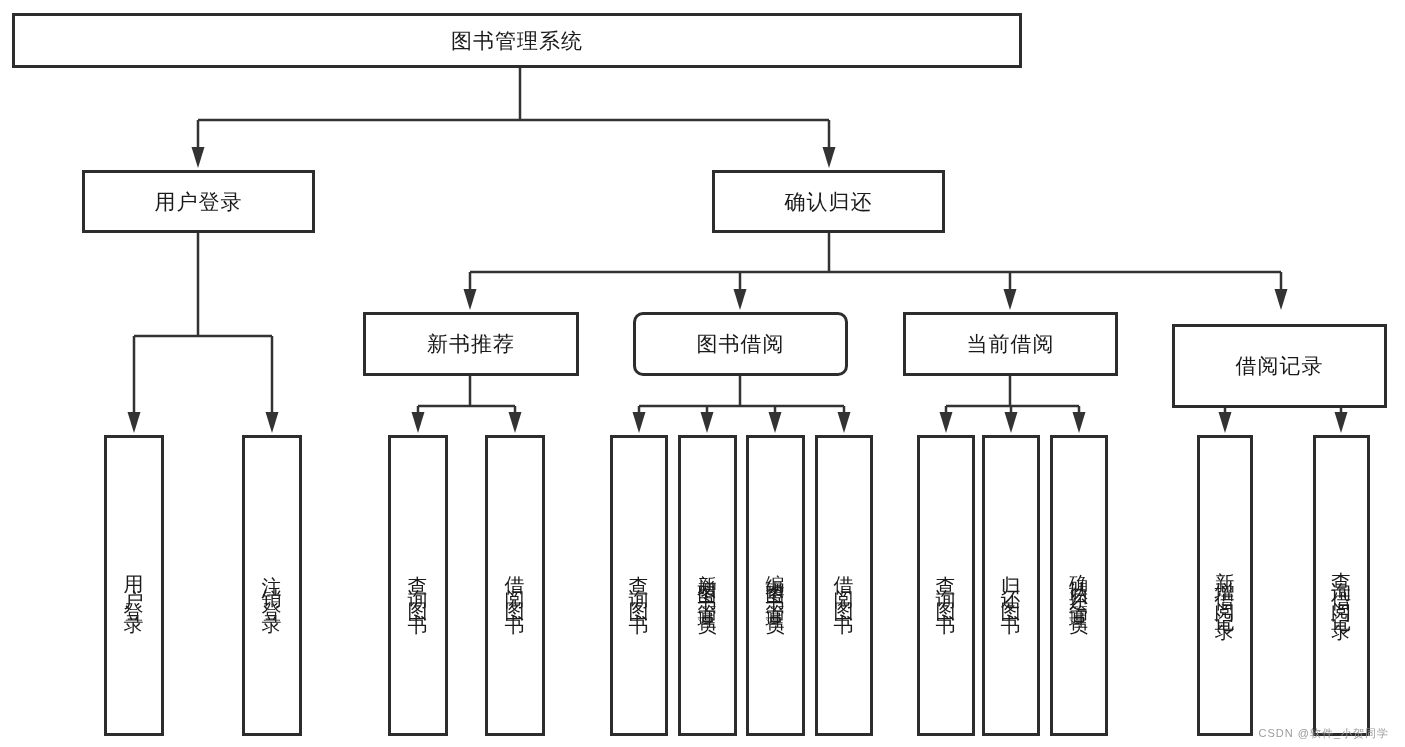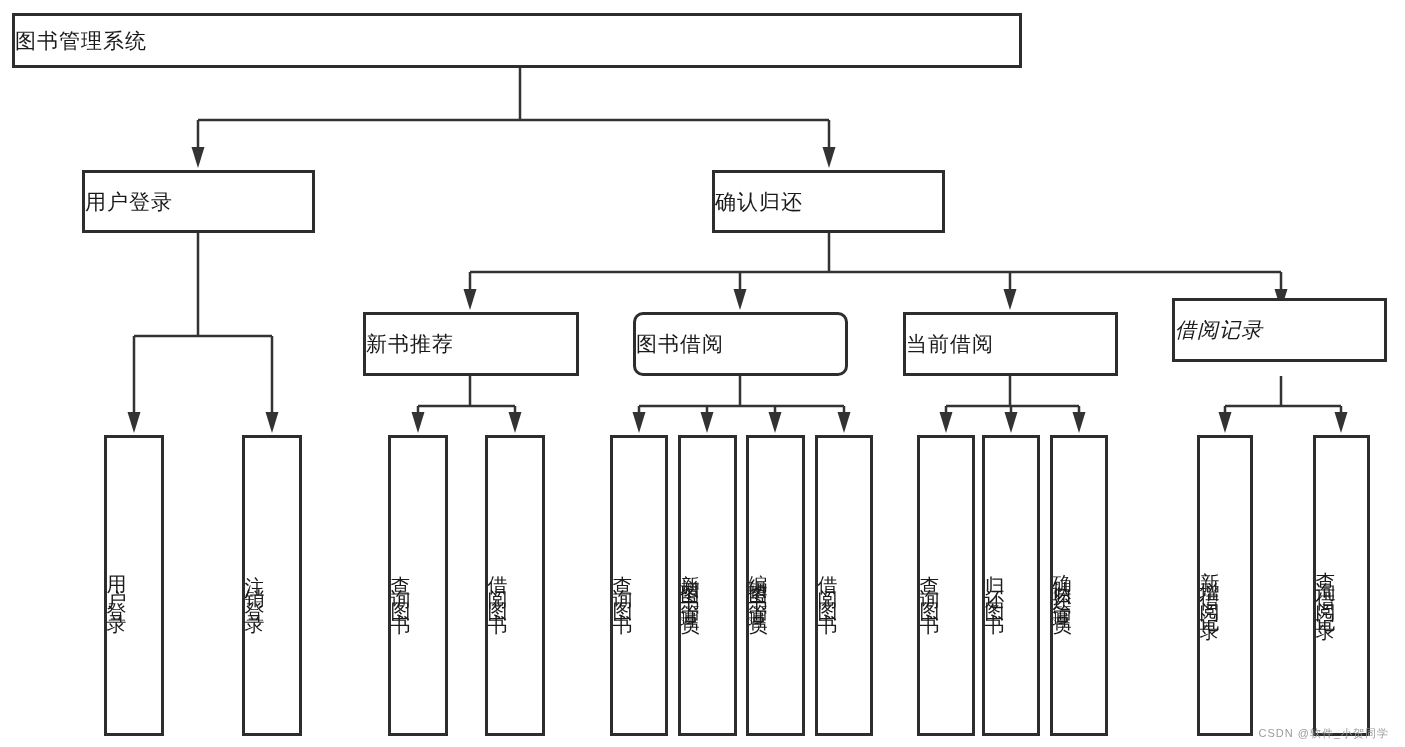--- a/index.html
+++ b/index.html
@@ -13,21 +13,21 @@
   body{font-family:"Liberation Sans","DejaVu Sans",sans-serif;color:var(--text);}
   .canvas{position:relative;width:1405px;height:747px;background:var(--bg);overflow:hidden;}
   .connectors{position:absolute;left:0;top:0;width:1405px;height:747px;pointer-events:none;}
   .node{
     position:absolute;
     box-sizing:border-box;
     background:var(--bg);
     border:3px solid var(--border);
     display:flex;
     align-items:center;
-    justify-content:flex-start;
+    justify-content:center;
     font-size:21px;
     letter-spacing:1px;
     white-space:nowrap;
   }
   .leaf{
     font-size:20px;
   }
   .leaf .vlabel{
     writing-mode:vertical-rl;
     text-orientation:mixed;
@@ -95,21 +95,21 @@
 
   <div class="node" style="left:363px;top:312px;width:216px;height:64px;">
     <span>新书推荐</span>
   </div>
   <div class="node" style="left:633px;top:312px;width:215px;height:64px;border-radius:10px;">
     <span>图书借阅</span>
   </div>
   <div class="node" style="left:903px;top:312px;width:215px;height:64px;">
     <span>当前借阅</span>
   </div>
-  <div class="node" style="left:1172px;top:298px;width:215px;height:64px;font-style:italic;">
+  <div class="node" style="left:1172px;top:324px;width:215px;height:84px;">
     <span>借阅记录</span>
   </div>
 
   <div class="node leaf leaf-short" style="left:104px;top:435px;width:60px;height:301px;">
     <span class="vlabel">用户登录</span>
   </div>
   <div class="node leaf leaf-short" style="left:242px;top:435px;width:60px;height:301px;">
     <span class="vlabel">注销登录</span>
   </div>
 

